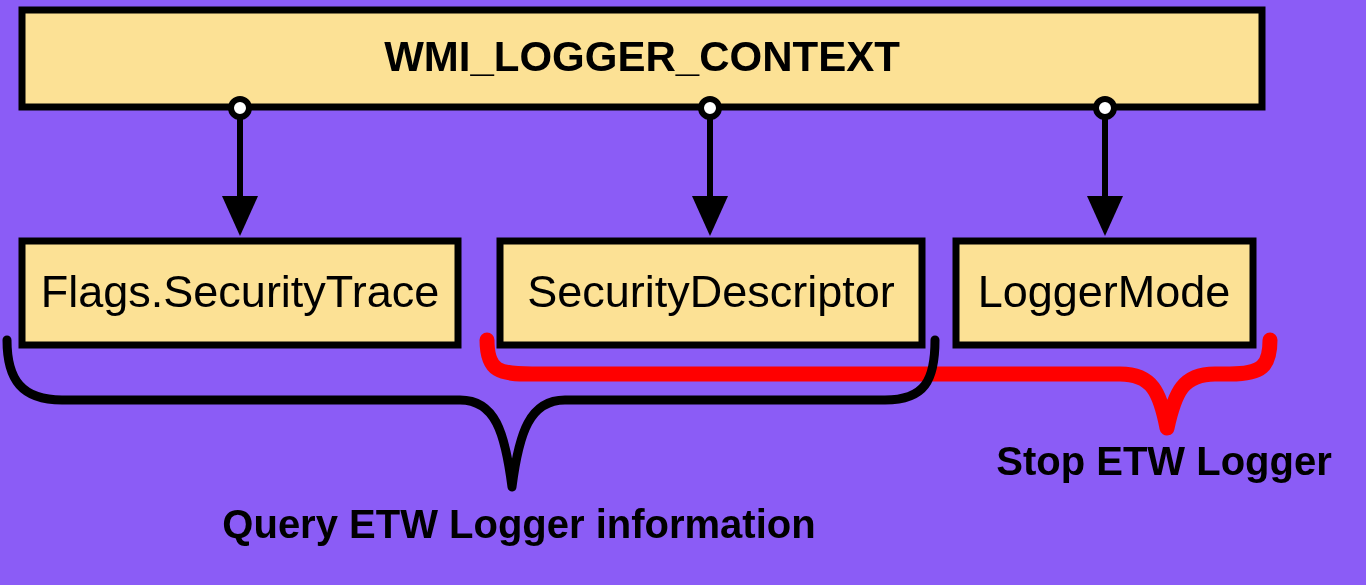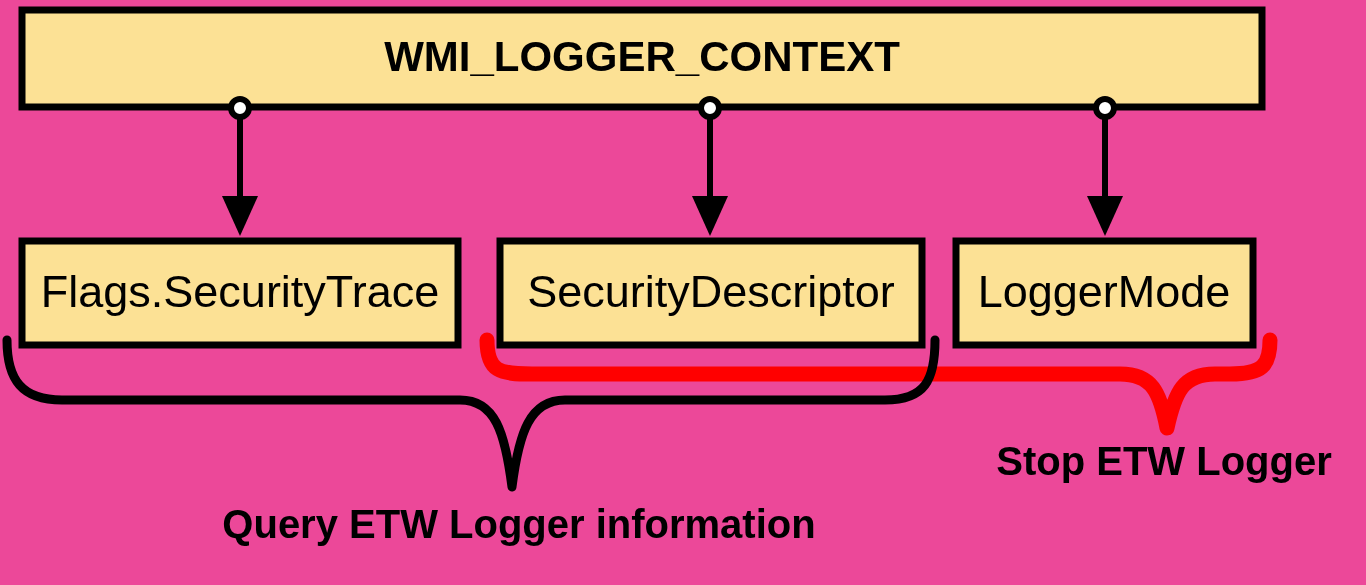--- a/index.html
+++ b/index.html
@@ -10,21 +10,21 @@
   body {
     width: 1366px;
     height: 585px;
     overflow: hidden;
     font-family: "Liberation Sans", sans-serif;
   }
   #diagram-root {
     position: relative;
     width: 1366px;
     height: 585px;
-    background: #ec4899;
+    background: #8b5cf6;
   }
   svg#diagram-svg {
     display: block;
     width: 1366px;
     height: 585px;
   }
   .node-box-rect {
     stroke: #000000;
     stroke-width: 7;
   }

